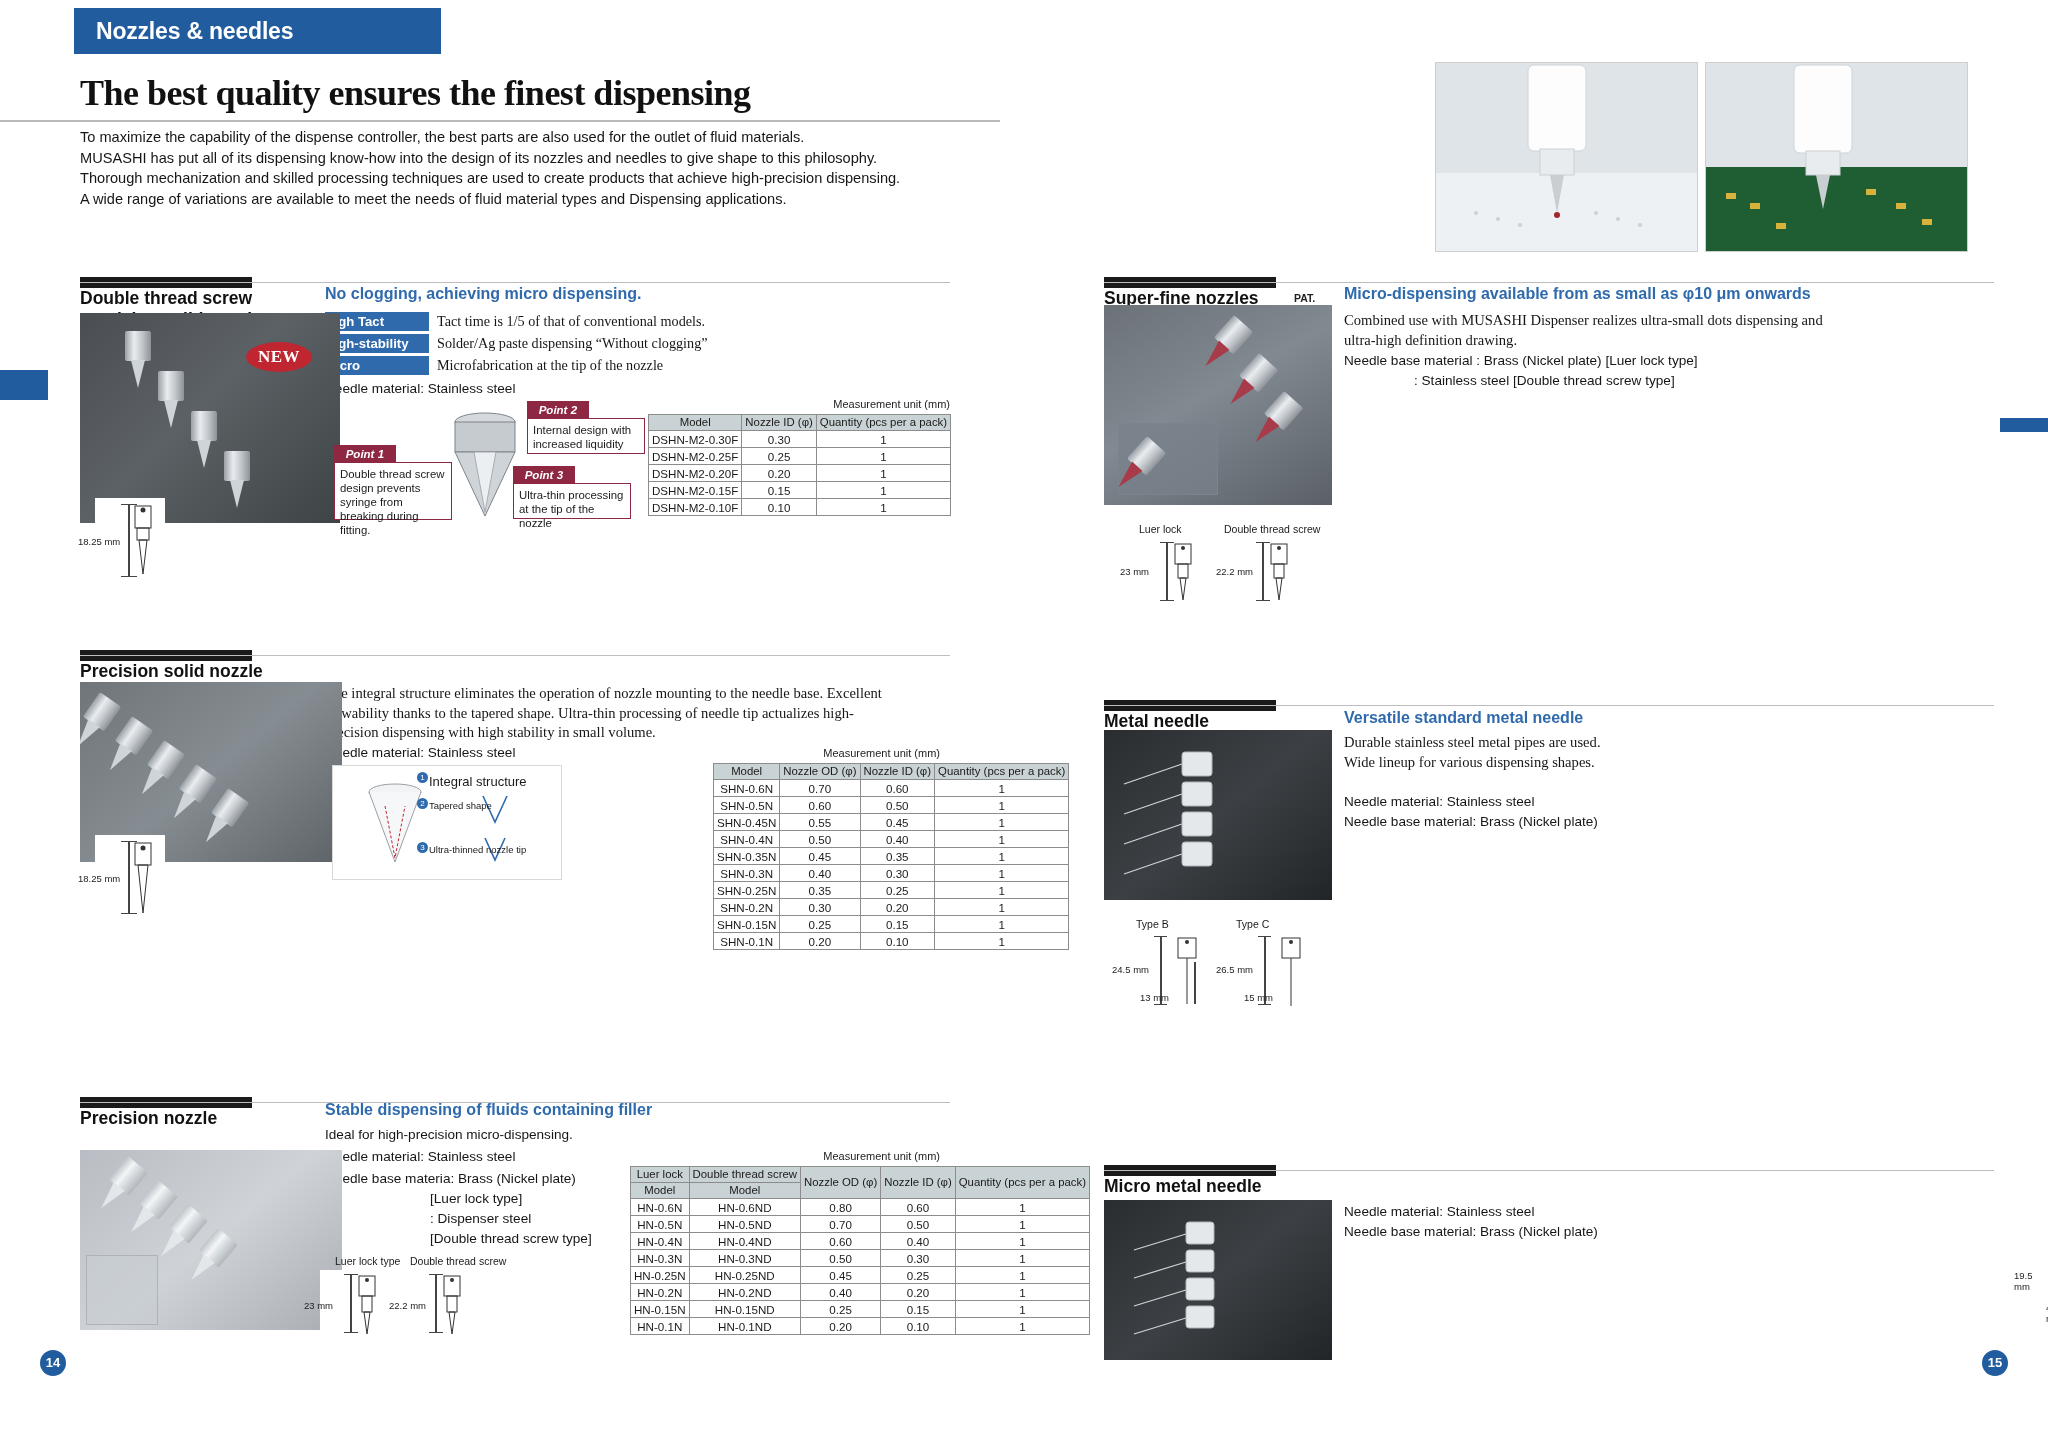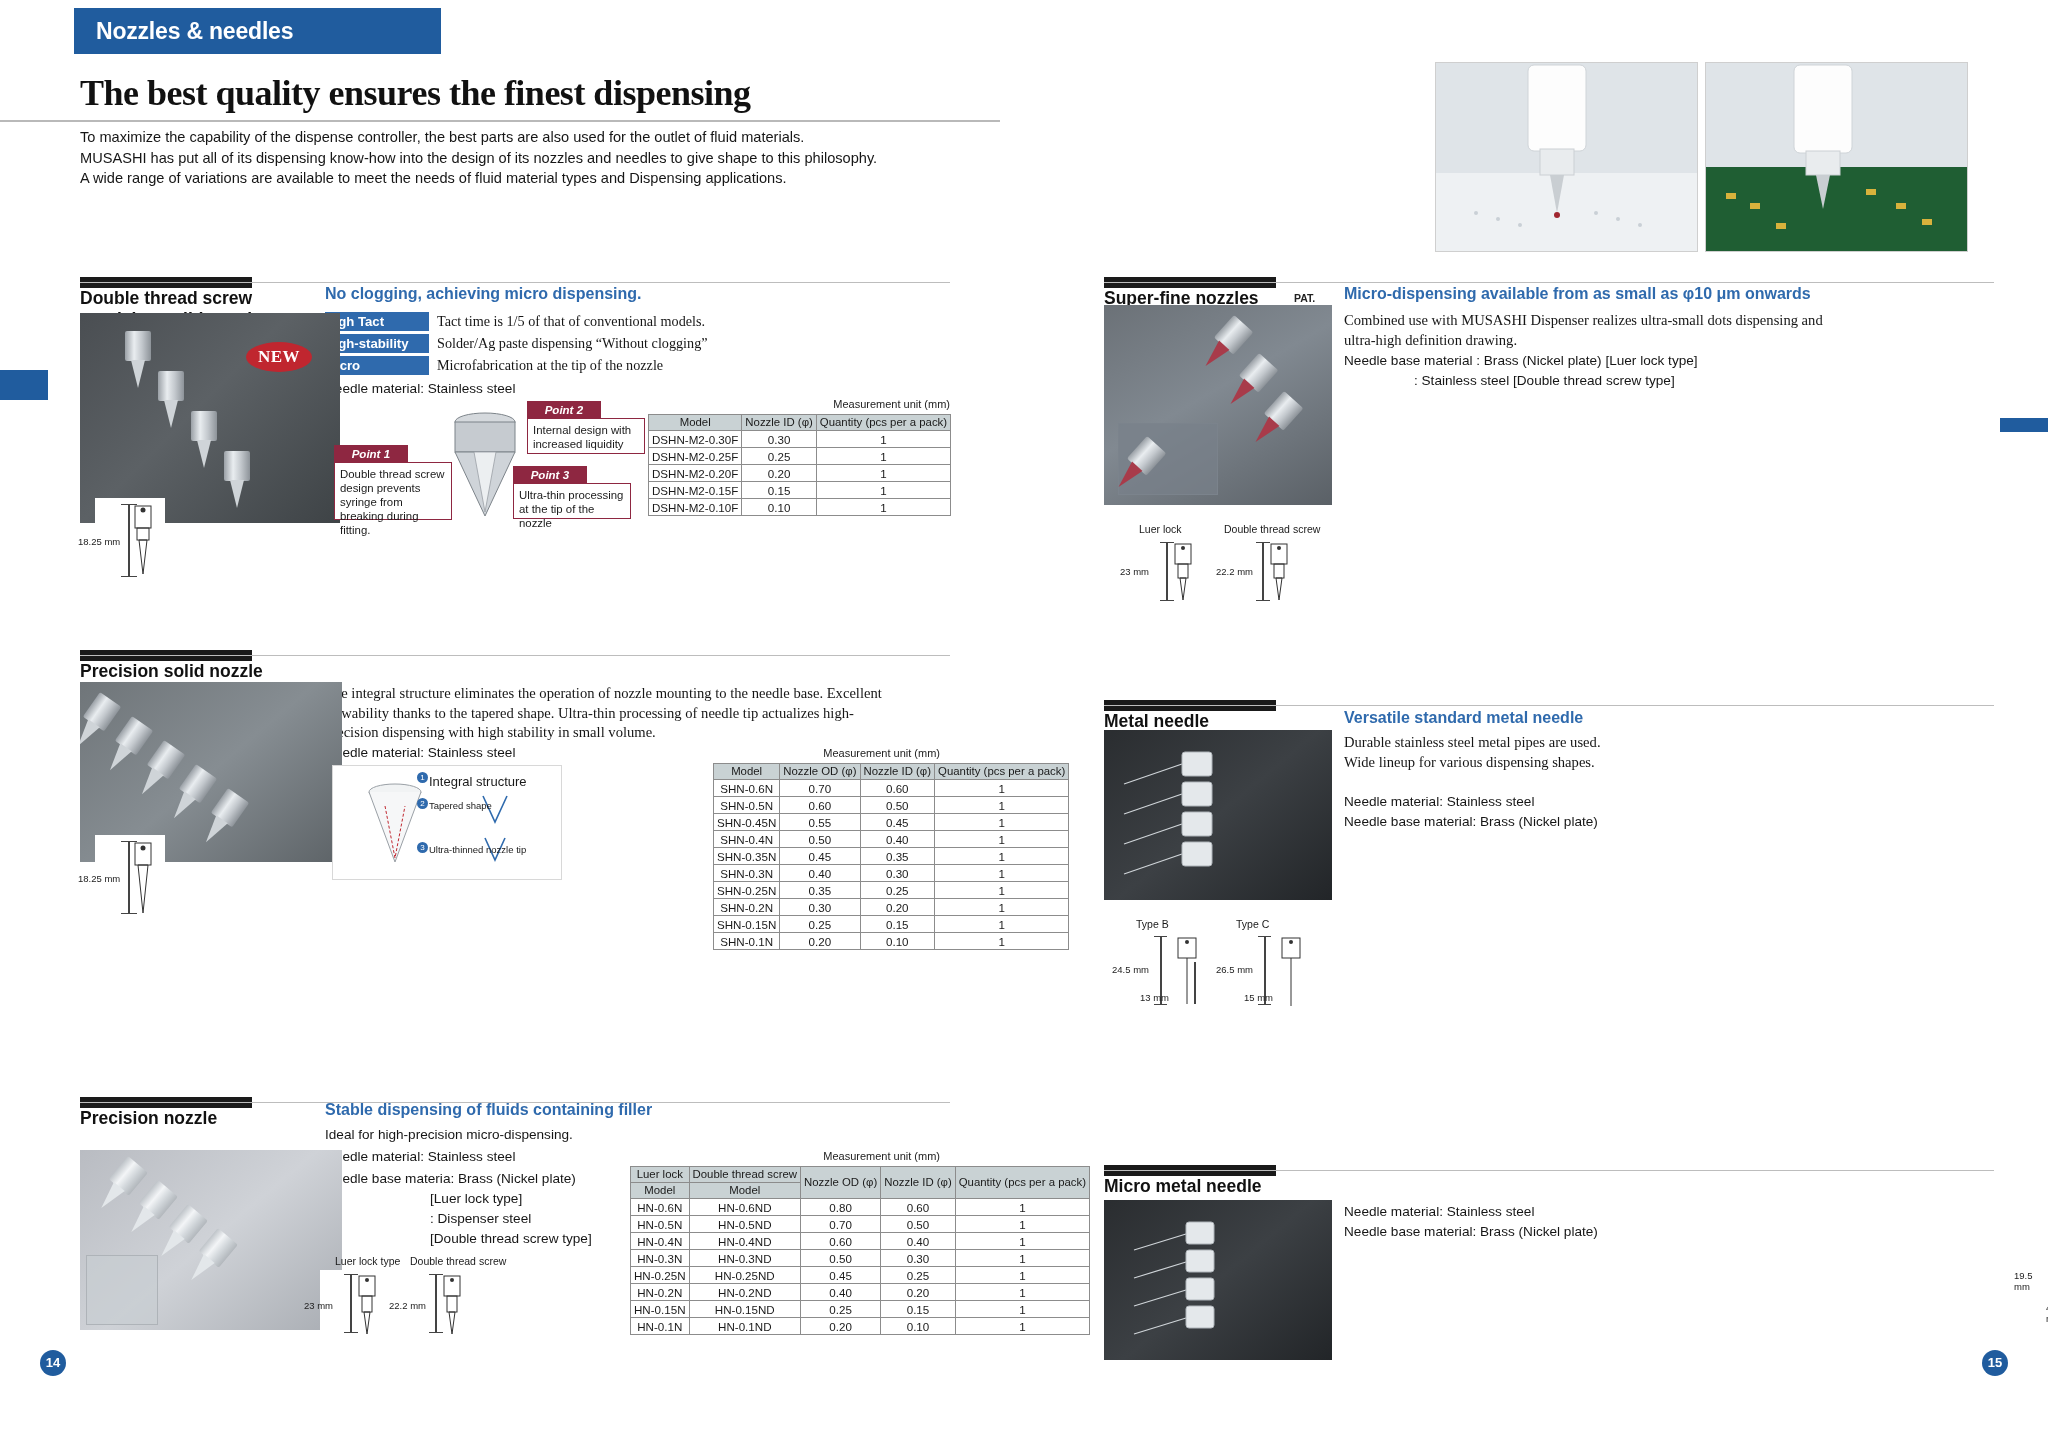--- a/index.html
+++ b/index.html
@@ -91,21 +91,21 @@
   }
   .kw-txt { font-family: "Liberation Serif", serif; font-size: 14.2px; color: #161616; }
 
   
   .point {
     position: absolute; border: 1.3px solid #8e2741; background: #fff;
   }
   .point .lab {
     position: absolute; left: -1.3px; top: -18px; height: 18px; background: #8e2741;
     color: #fff; font-weight: bold; font-style: italic; font-size: 11.5px;
-    line-height: 18px; padding: 0 18px;
+    line-height: 18px; padding: 0 12px;
   }
   .point .txt { font-size: 11.4px; line-height: 14px; color: #1a1a1a; padding: 4px 5px; }
 
   
   .meas {
     position: absolute; font-size: 11px; color: #222; text-align: right;
   }
   table.dt {
     position: absolute; border-collapse: collapse; background: #fff;
     font-size: 11.6px; color: #1a1a1a;
@@ -136,20 +136,21 @@
   <div class="left-page">
 
     <div class="cat-tab">Nozzles &amp; needles</div>
     <div class="headline">The best quality ensures the finest dispensing</div>
     <div class="hr-under-head"></div>
     <div class="blue-left-mark"></div>
 
     <div class="intro">
       <div>To maximize the capability of the dispense controller, the best parts are also used for the outlet of fluid materials.</div>
       <div>MUSASHI has put all of its dispensing know-how into the design of its nozzles and needles to give shape to this philosophy.</div>
+      <div>Thorough mechanization and skilled processing techniques are used to create products that achieve high-precision dispensing.</div>
       <div>A wide range of variations are available to meet the needs of fluid material types and Dispensing applications.</div>
     </div>
 
     <div class="sec-title-bar" style="left:80px; top:277px; width:172px;"></div>
     <div class="sec-hr" style="left:80px; top:282px; width:870px;"></div>
     <div class="sec-title" style="left:80px; top:288px; width:220px;">
       <div>Double thread screw</div>
       <div>precision solid nozzle</div>
     </div>
 

